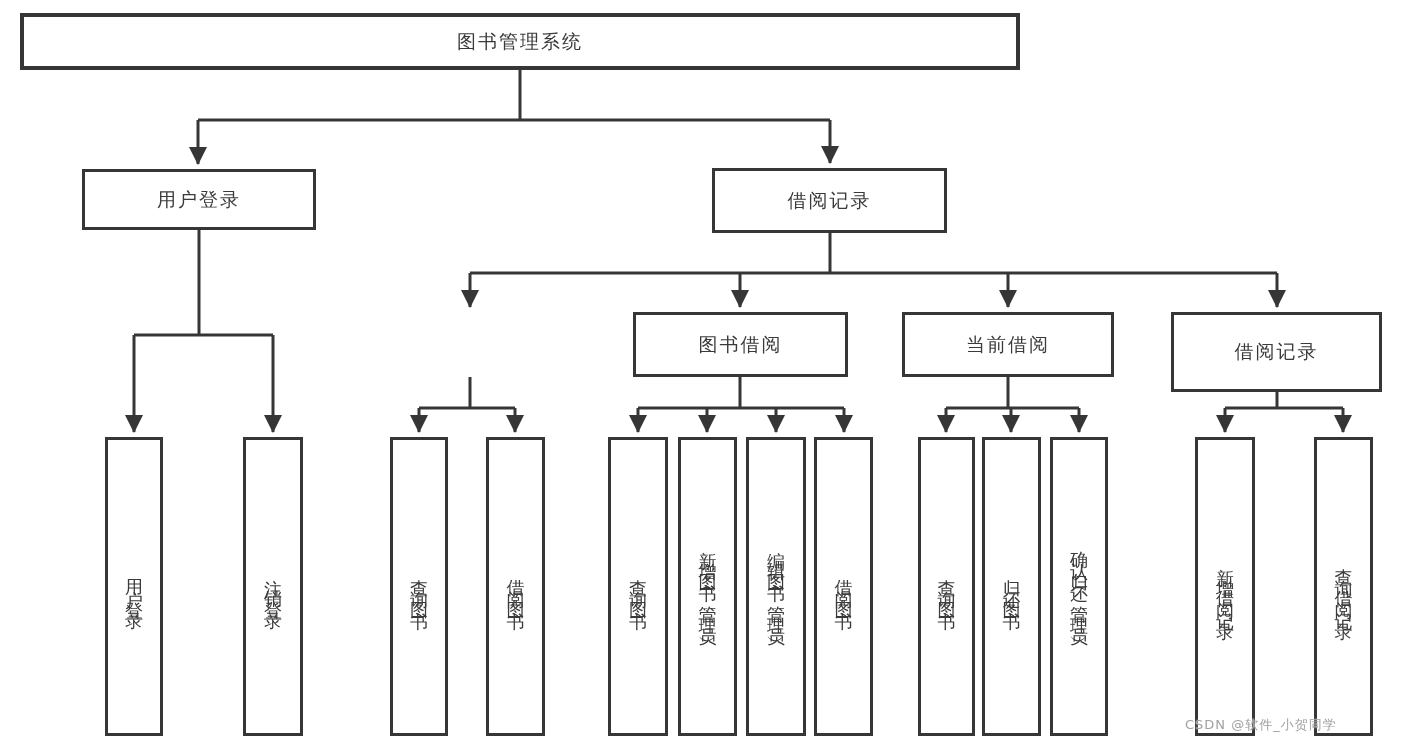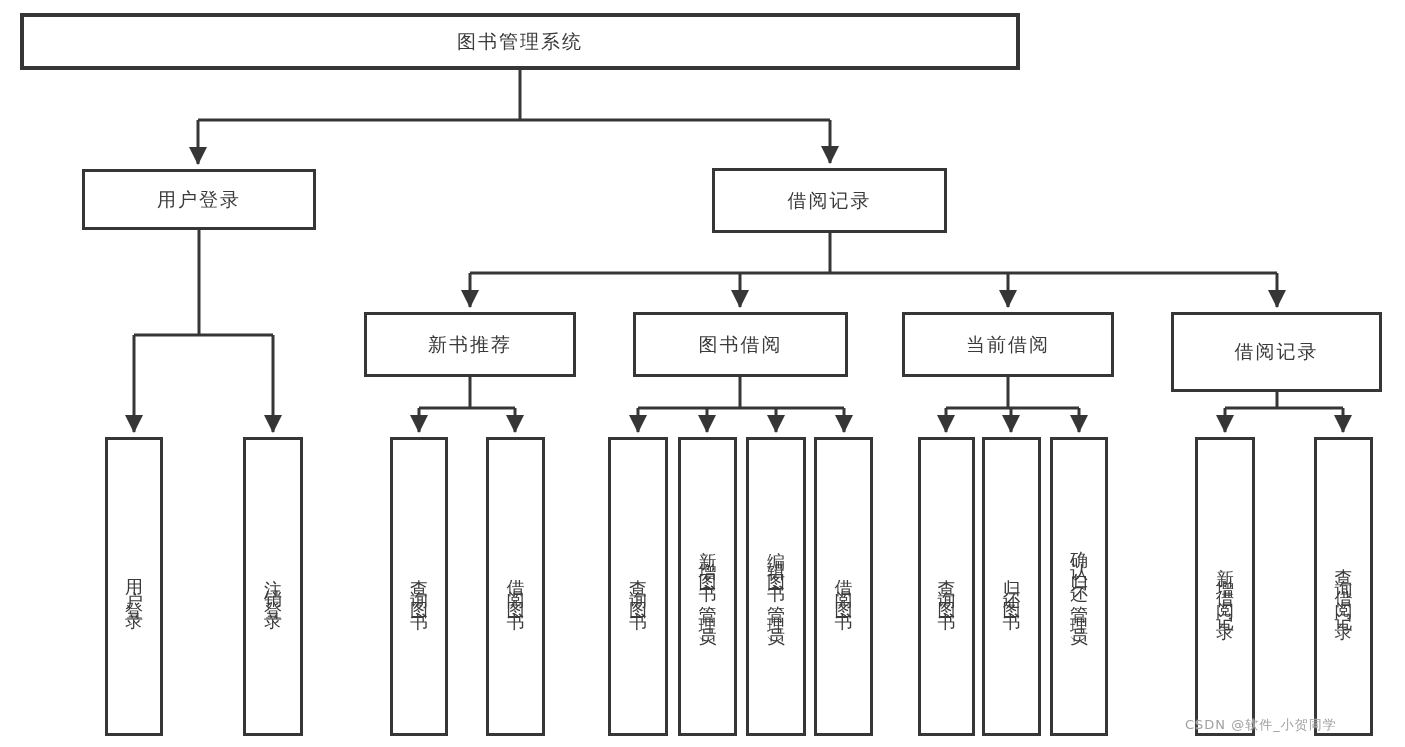--- a/index.html
+++ b/index.html
@@ -89,21 +89,20 @@
     <path d="M1225 408 H1343"></path>
     <path d="M1225 408 V432" marker-end="url(#arrow)"></path>
     <path d="M1343 408 V432" marker-end="url(#arrow)"></path>
   </svg>
 
   <div class="node root" style="left:20px;top:13px;width:1000px;height:57px">图书管理系统</div>
 
   <div class="node" style="left:82px;top:169px;width:234px;height:61px">用户登录</div>
   <div class="node" style="left:712px;top:168px;width:235px;height:65px">借阅记录</div>
 
-  <div class="node" style="left:364px;top:312px;width:212px;height:65px">新书推荐</div>
   <div class="node" style="left:633px;top:312px;width:215px;height:65px">图书借阅</div>
   <div class="node" style="left:902px;top:312px;width:212px;height:65px">当前借阅</div>
   <div class="node" style="left:1171px;top:312px;width:211px;height:80px">借阅记录</div>
 
   <div class="leaf" style="left:105px;top:437px;width:58px;height:299px">
     <span>用户登录</span>
   </div>
   <div class="leaf" style="left:243px;top:437px;width:60px;height:299px">
     <span>注销登录</span>
   </div>

